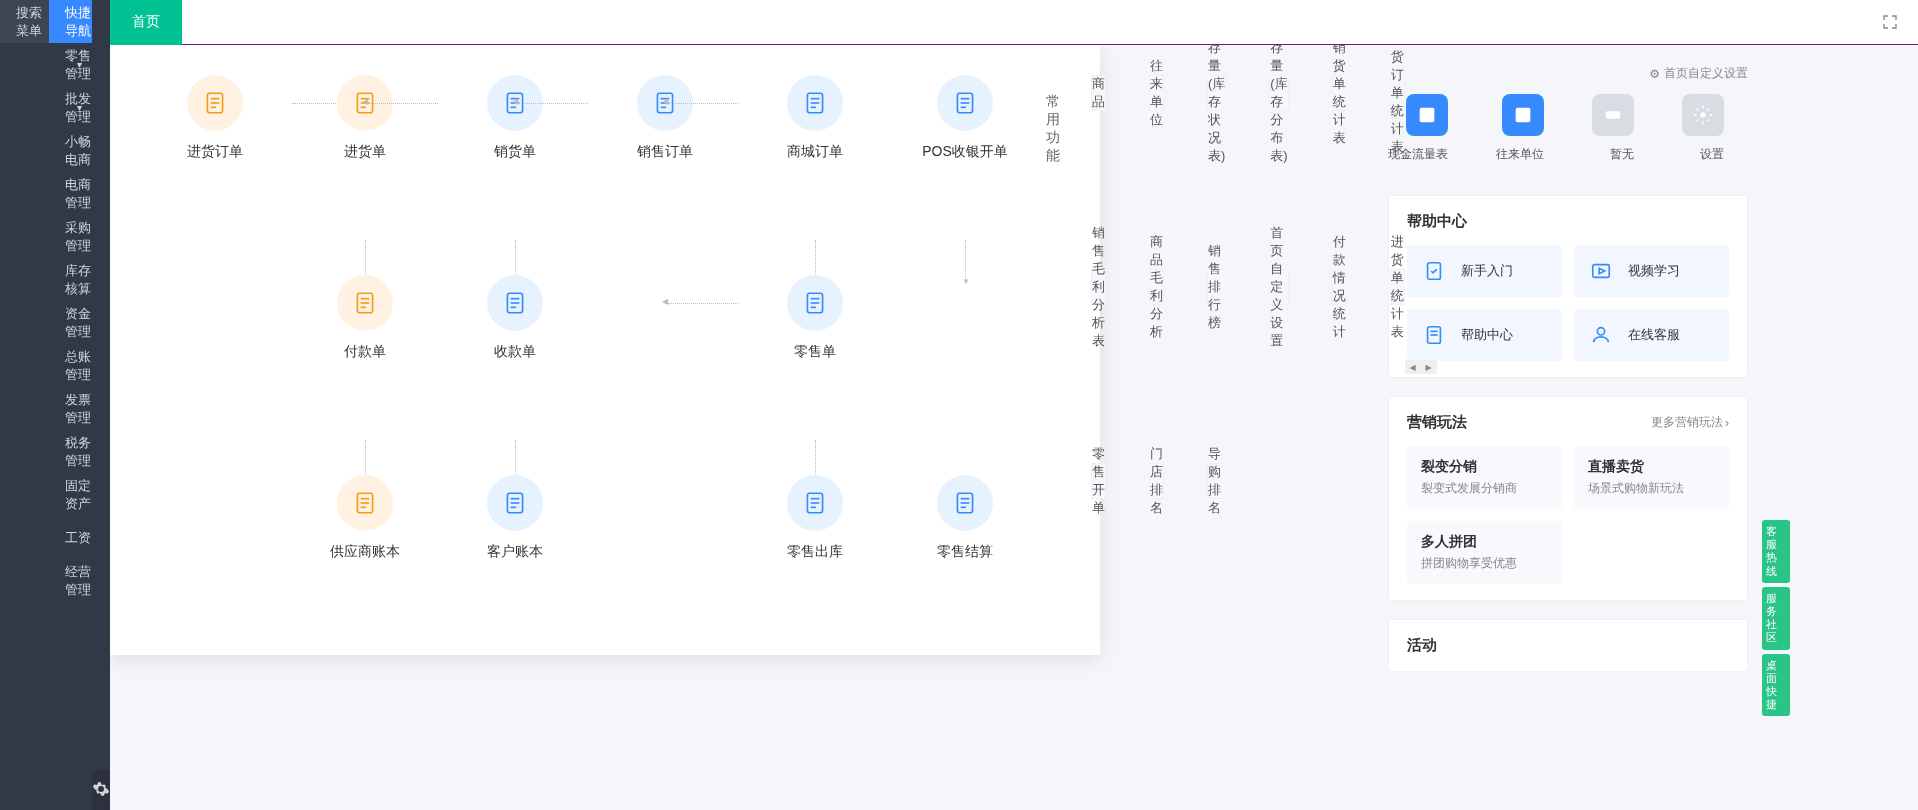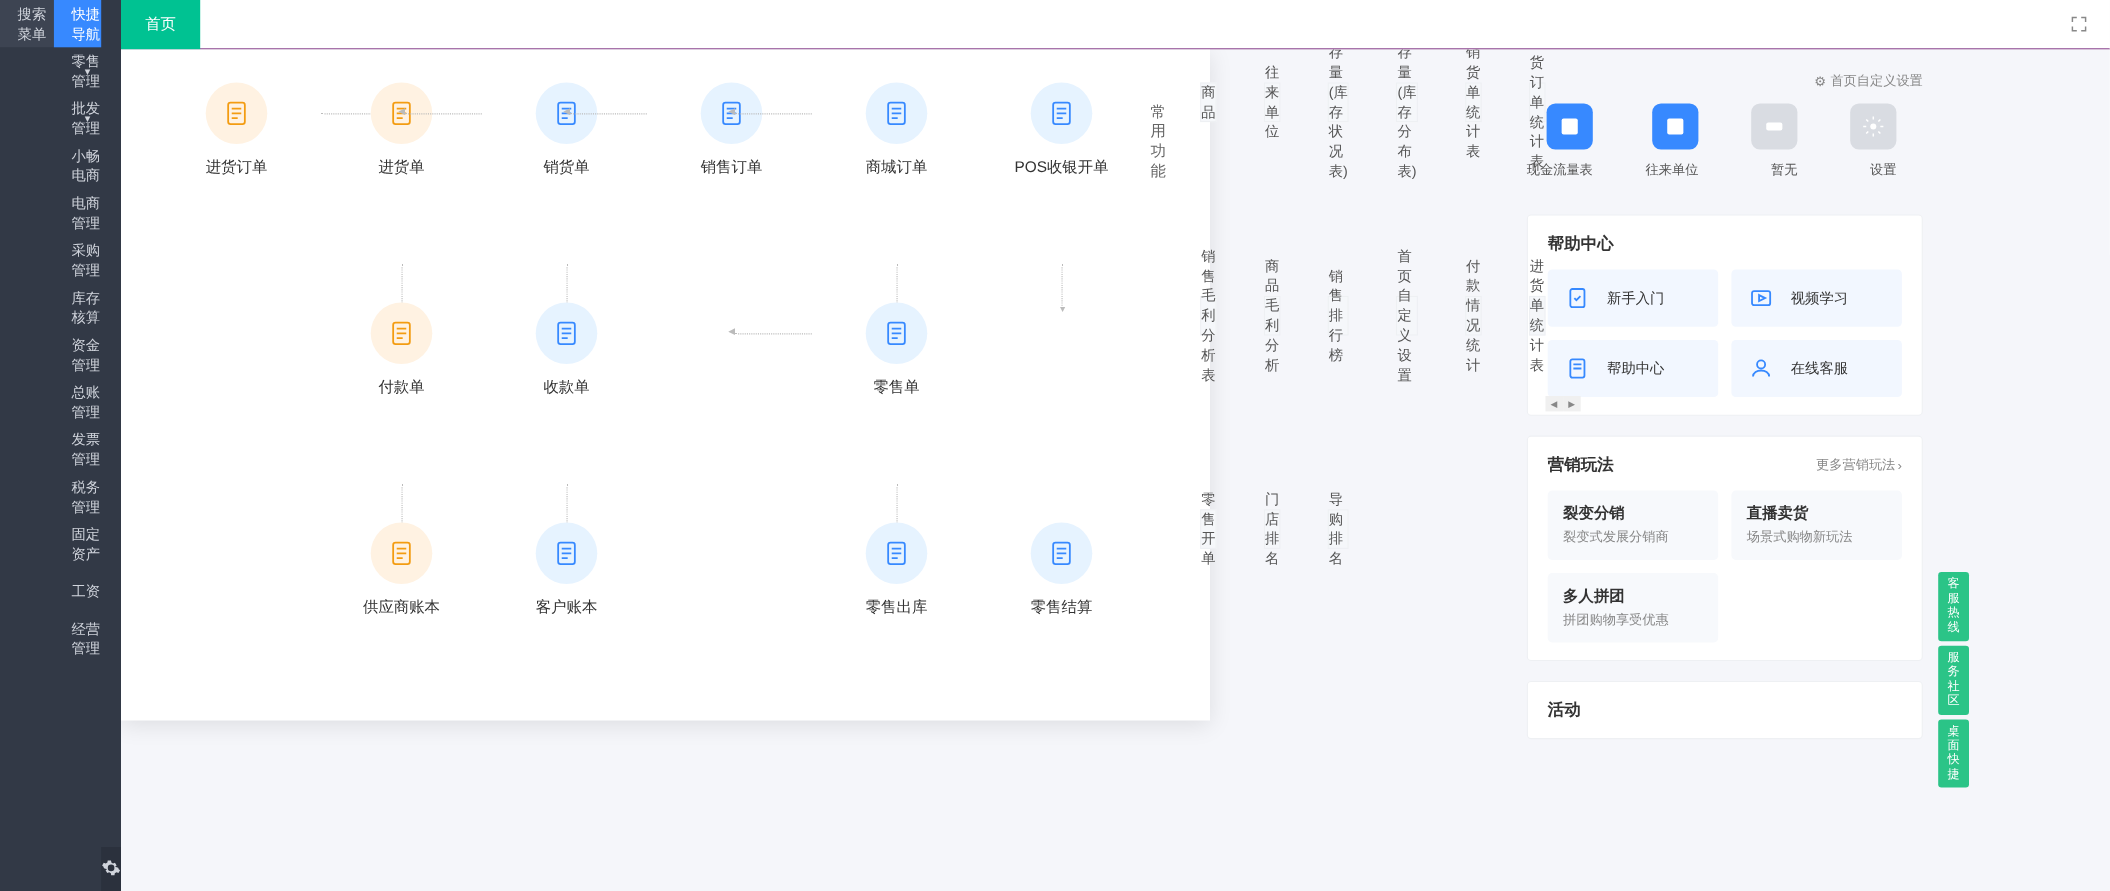--- a/index.html
+++ b/index.html
@@ -74,21 +74,21 @@
 .help-item { height: 52px; background: #f2f7ff; border-radius: 4px; display: flex; align-items: center; gap: 14px; padding: 0 14px; cursor: pointer; }
 .help-item-icon { width: 26px; height: 26px; display: flex; align-items: center; justify-content: center; }
 .help-item-icon svg { width: 22px; height: 22px; stroke: #3789ff; fill: none; stroke-width: 1.8; }
 .market-grid { display: grid; grid-template-columns: 1fr 1fr; gap: 12px; }
 .market-item { background: #f7f9fc; border-radius: 4px; padding: 12px 14px; cursor: pointer; }
 .market-title { font-size: 14px; font-weight: 600; margin-bottom: 4px; }
 .market-desc { font-size: 12px; color: #888; }
 
 
 .side-tags { position: absolute; right: 128px; top: 475px; width: 28px; display: flex; flex-direction: column; gap: 4px; z-index: 5; }
-.side-tag { background: #2bc487; color: #fff; font-size: 11px; padding: 5px 4px; text-align: center; border-radius: 3px; cursor: pointer; line-height: 1.2; }
+.side-tag { background: #2bc487; color: #fff; font-size: 11px; padding: 5px 4px; border-radius: 3px; cursor: pointer; line-height: 1.2; }
 </style>
 </head>
 <body>
 
 <div class="app">
 
   <div class="sidebar">
     <div class="menu-item search">
       <span>搜索菜单</span>
     </div>

